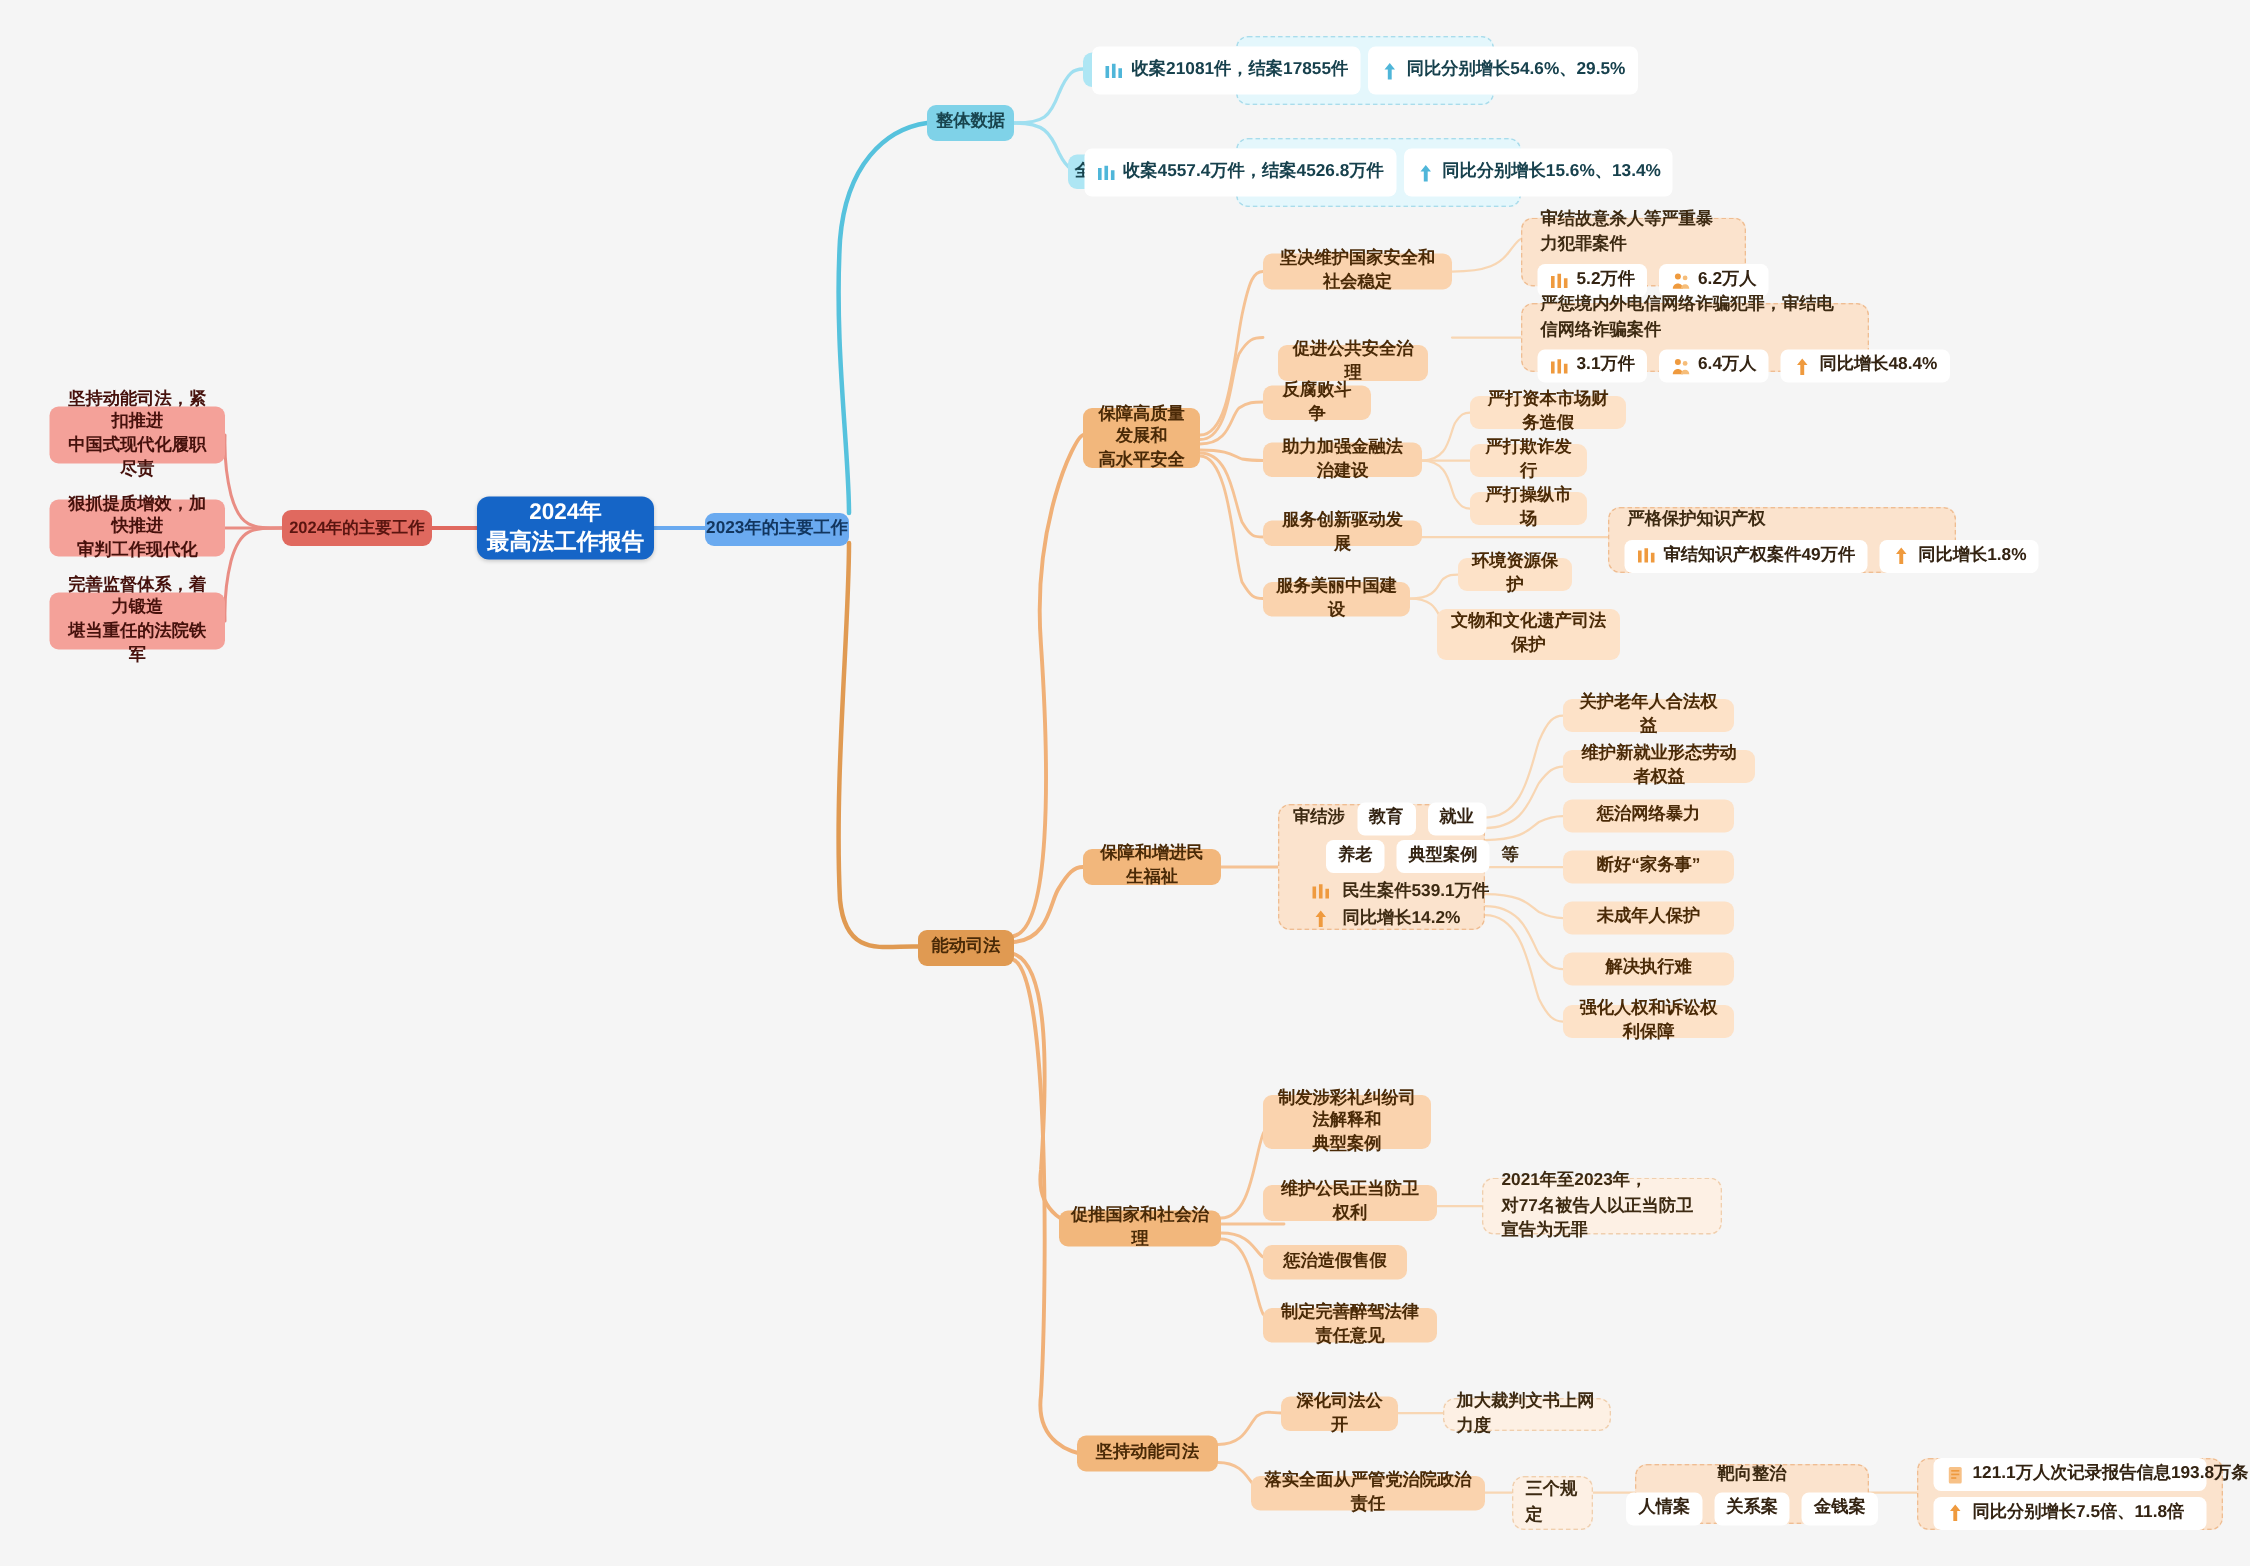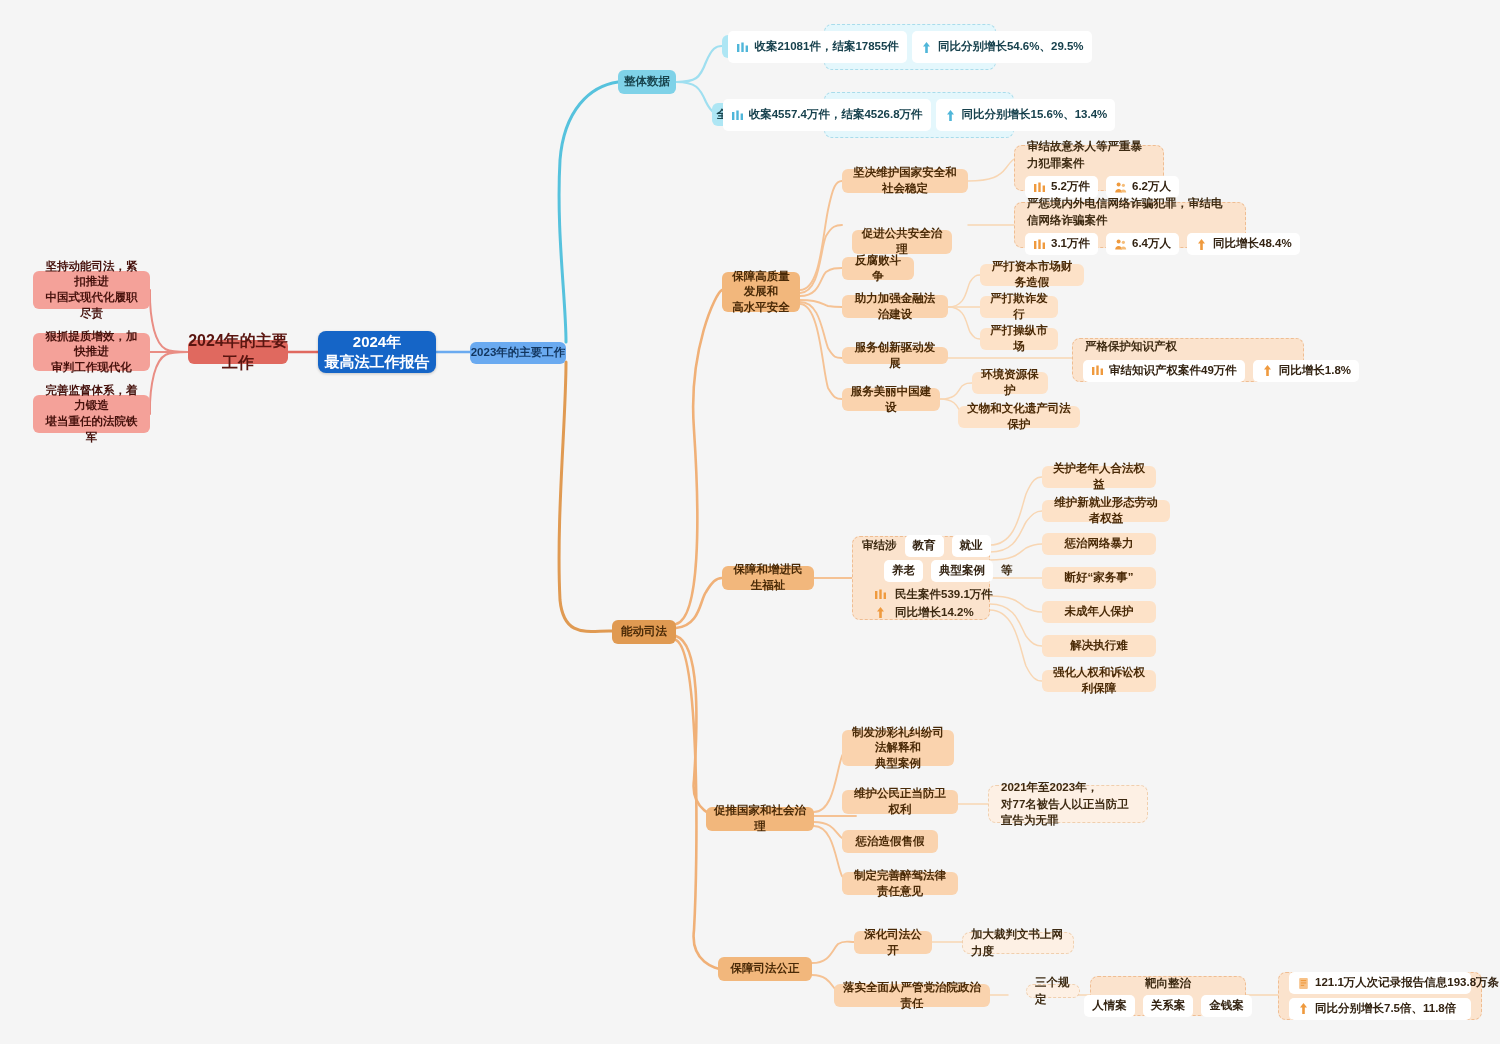--- a/index.html
+++ b/index.html
@@ -39,21 +39,21 @@
   .n-blue-main { background: #6aaaf0; color: #12365f; font-size: 11.5px; font-weight: bold; }
   .n-cyan-1 { background: #7fd2e8; color: #19454f; font-size: 11.5px; font-weight: bold; }
   .n-cyan-2 { background: #aee6f4; color: #19454f; font-size: 11.5px; font-weight: bold; }
   .n-cyan-box {
     background: #e4f7fc; border: 1px dashed #a9dceb;
     border-radius: 8px; flex-direction: row; align-items: stretch;
     justify-content: center; padding: 6px 8px; gap: 5px;
   }
 
   
-  .n-red-main { background: #e0695f; color: #5a1510; font-size: 16px; font-weight: bold; }
+  .n-red-main { background: #e0695f; color: #5a1510; font-size: 11px; font-weight: bold; }
   .n-red-leaf { background: #f4a199; color: #46110c; font-size: 11.5px; font-weight: bold; padding: 4px 8px; }
 
   
   .n-or-1 { background: #e09a52; color: #4a2a07; font-size: 11.5px; font-weight: bold; }
   .n-or-2 { background: #f2b77c; color: #4a2a07; font-size: 11.5px; font-weight: bold; padding: 4px 8px; }
   .n-or-3 { background: #fad3ae; color: #4a2a07; font-size: 11.5px; font-weight: bold; padding: 4px 8px; }
   .n-or-4 { background: #fde2c8; color: #4a2a07; font-size: 11.5px; font-weight: bold; padding: 4px 8px; }
   .n-or-box {
     background: #fbe3cd; border: 1px dashed #efbd92;
     border-radius: 8px; flex-direction: column; align-items: flex-start;
@@ -359,21 +359,21 @@
     </div>
   </div>
 </div>
 
 <div class="node n-or-3" style="left:842px; top:388px; width:98px; height:23px;">
   <span>服务美丽中国建设</span>
 </div>
 <div class="node n-or-4" style="left:972px; top:372px; width:76px; height:22px;">
   <span>环境资源保护</span>
 </div>
-<div class="node n-or-4" style="left:958px; top:406px; width:122px; height:22px;">
+<div class="node n-or-4" style="left:958px; top:406px; width:122px; height:34px;">
   <span>文物和文化遗产司法保护</span>
 </div>
 
 <div class="node n-or-2" style="left:722px; top:566px; width:92px; height:24px;">
   <span>保障和增进民生福祉</span>
 </div>
 
 <div class="node n-or-box" style="left:852px; top:536px; width:138px; height:84px; align-items:stretch; gap:3px; padding:7px 9px;">
   <div class="chiprow">
     <span class="plainchip">审结涉</span>
@@ -432,34 +432,34 @@
 对77名被告人以正当防卫宣告为无罪</div>
 </div>
 <div class="node n-or-3" style="left:842px; top:830px; width:96px; height:23px;">
   <span>惩治造假售假</span>
 </div>
 <div class="node n-or-3" style="left:842px; top:872px; width:116px; height:23px;">
   <span>制定完善醉驾法律责任意见</span>
 </div>
 
 <div class="node n-or-2" style="left:718px; top:957px; width:94px; height:24px;">
-  <span>保障司法公正</span>
+  <span>坚持动能司法</span>
 </div>
 
 <div class="node n-or-3" style="left:854px; top:931px; width:78px; height:23px;">
   <span>深化司法公开</span>
 </div>
 <div class="node n-or-box-light" style="left:962px; top:932px; width:112px; height:22px; align-items:center; justify-content:center; padding:2px 6px;">
   <span class="boxtitle">加大裁判文书上网力度</span>
 </div>
 
 <div class="node n-or-3" style="left:834px; top:984px; width:156px; height:23px;">
   <span>落实全面从严管党治院政治责任</span>
 </div>
-<div class="node n-or-box-light" style="left:1008px; top:984px; width:54px; height:14px; align-items:center; justify-content:center; padding:2px 6px;margin-left:18px;">
+<div class="node n-or-box-light" style="left:1008px; top:984px; width:54px; height:36px; align-items:center; justify-content:center; padding:2px 6px;">
   <span class="boxtitle">三个规定</span>
 </div>
 
 <div class="node n-or-box" style="left:1090px; top:976px; width:156px; height:40px; align-items:center; gap:3px; padding:5px 8px;">
   <div class="boxtitle" style="text-align:center;">靶向整治</div>
   <div class="chiprow">
     <span class="chip">人情案</span>
     <span class="chip">关系案</span>
     <span class="chip">金钱案</span>
   </div>

